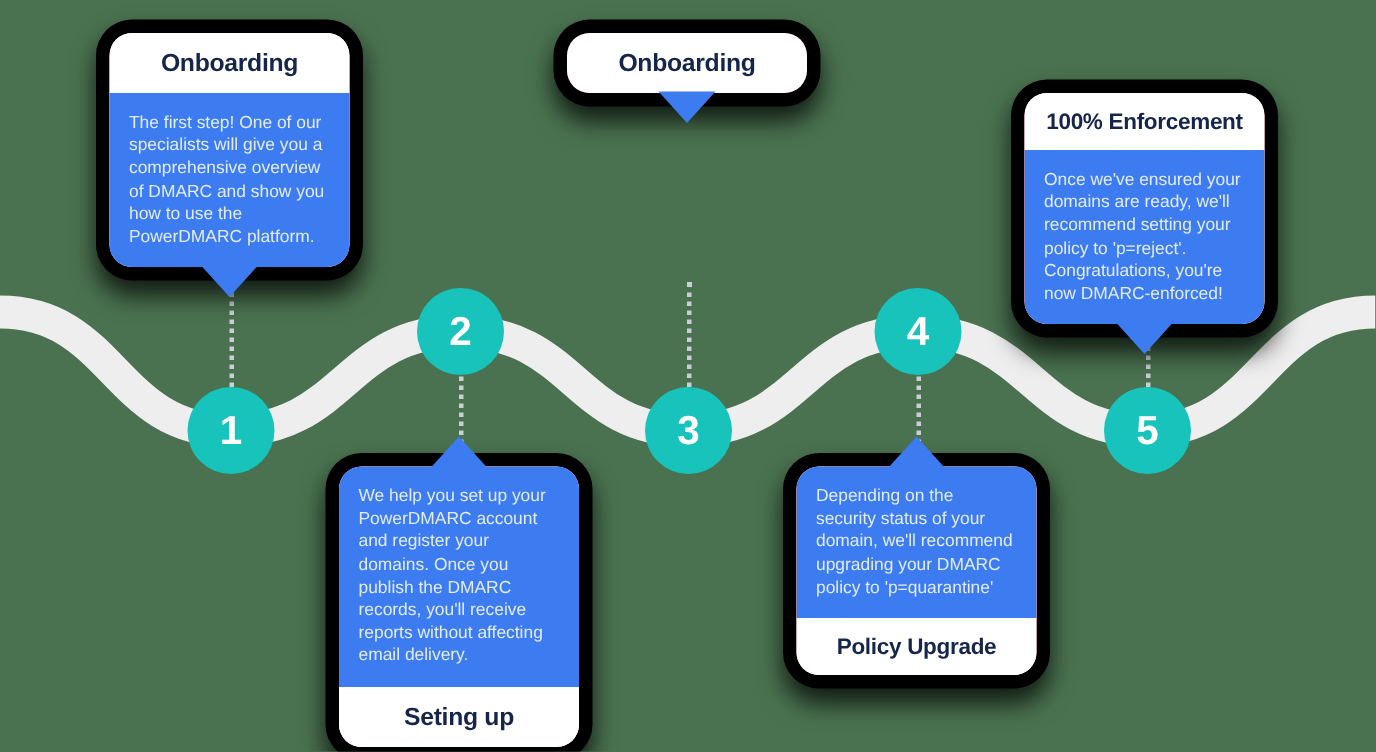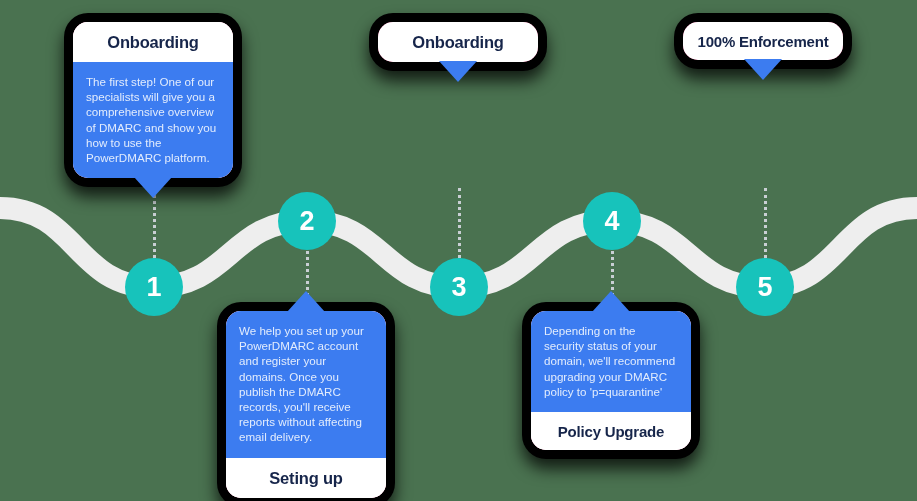--- a/index.html
+++ b/index.html
@@ -84,21 +84,21 @@
     border-right:19px solid transparent;
     z-index:5;
   }
   .tail-down{bottom:-20px;border-top:21px solid #3c7cf0;}
   .tail-up{top:-20px;border-bottom:21px solid #3c7cf0;}
 
   
   .top-card{top:22px;}
   .tc1{left:73px;}
   .tc2{left:378px;}
-  .tc3{left:683px;}
+  .tc3{left:683px;margin-top:40px;}
   
   .bottom-card{top:311px;}
   .bc1{left:226px;}
   .bc2{left:531px;}
 
   .narrow-title{font-size:15px;}
 </style>
 </head>
 <body>
 
@@ -125,20 +125,21 @@
   <div class="card top-card tc2">
     <div class="card-inner">
       <div class="card-title">Onboarding</div>
     </div>
     <div class="tail tail-down"></div>
   </div>
 
   <div class="card top-card tc3">
     <div class="card-inner">
       <div class="card-title narrow-title">100% Enforcement</div>
+      <div class="card-body">Once we've ensured your domains are ready, we'll recommend setting your policy to 'p=reject'. Congratulations, you're now DMARC-enforced!</div>
     </div>
     <div class="tail tail-down"></div>
   </div>
 
   <div class="card bottom-card bc2">
     <div class="tail tail-up"></div>
     <div class="card-inner">
       <div class="card-body">Depending on the security status of your domain, we'll recommend upgrading your DMARC policy to 'p=quarantine'</div>
       <div class="card-title narrow-title">Policy Upgrade</div>
     </div>

